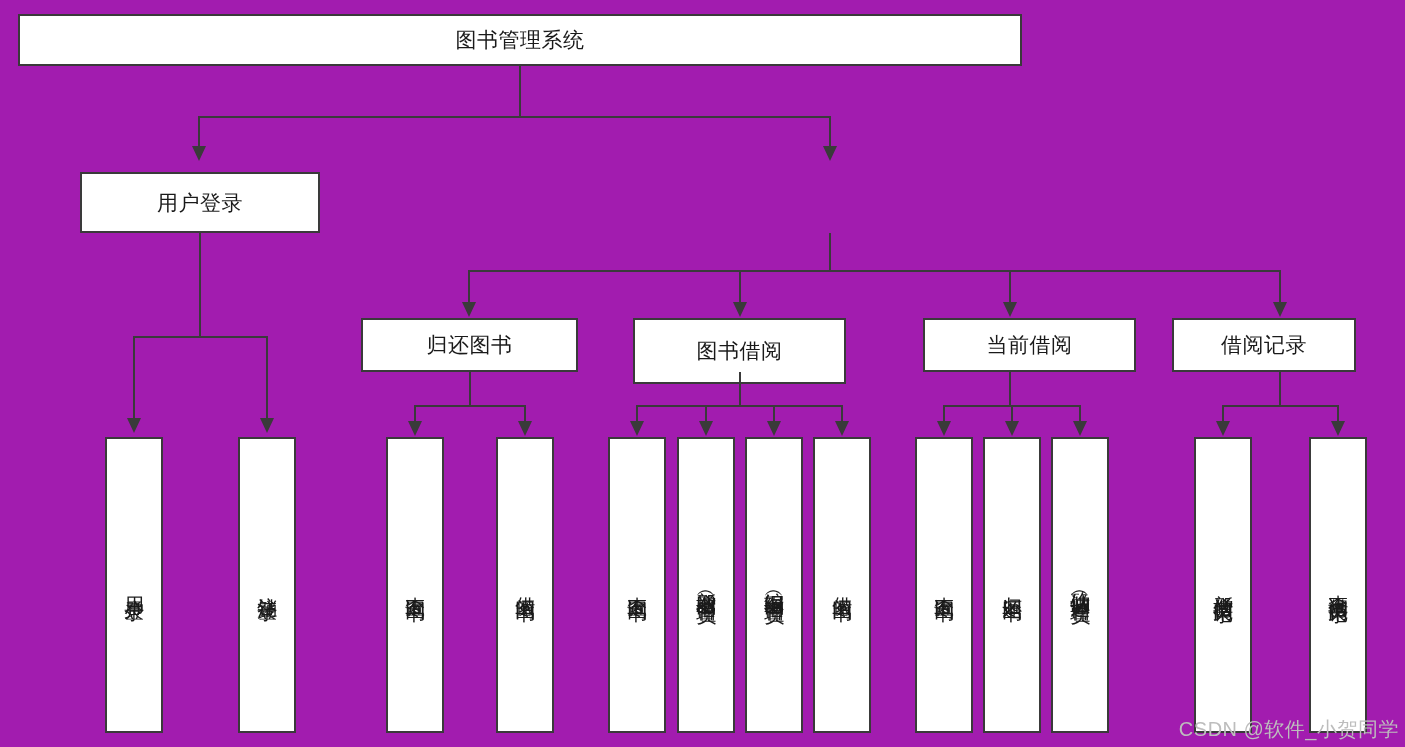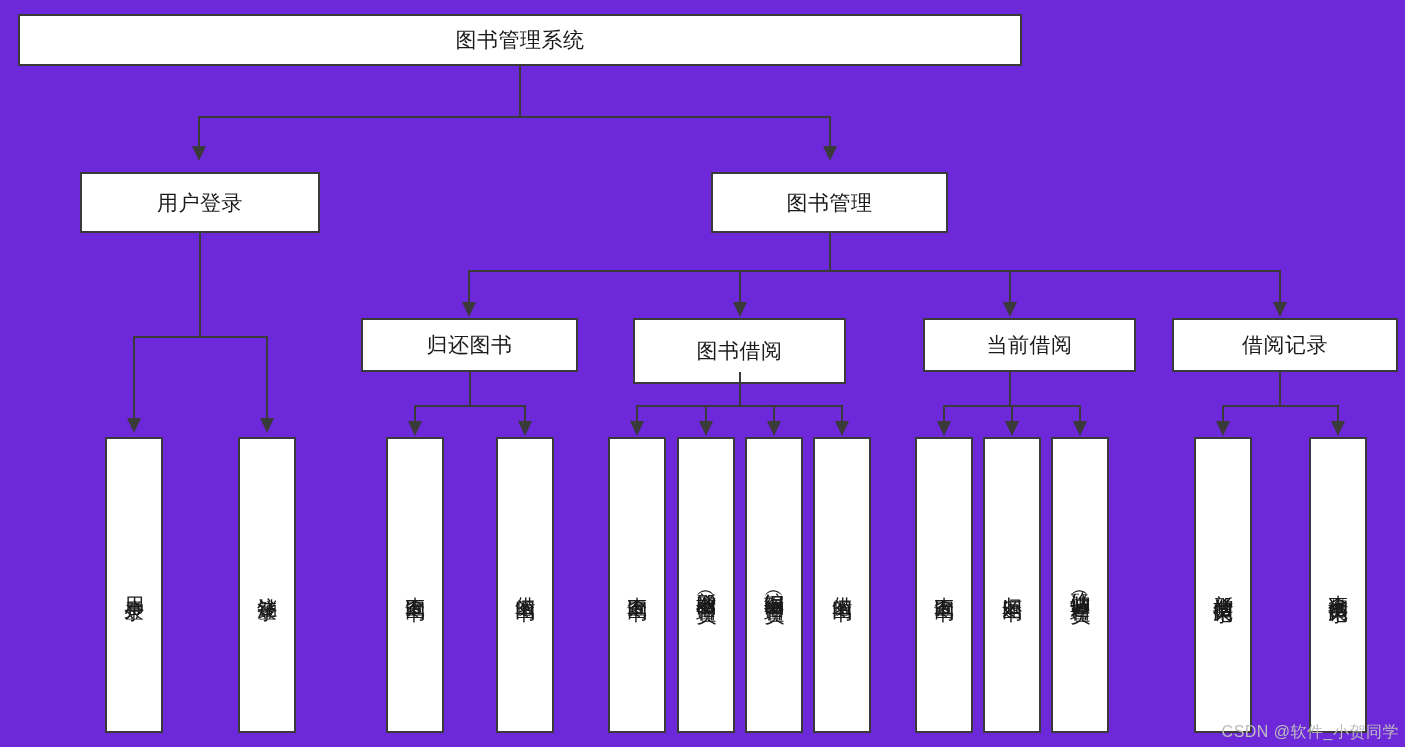--- a/index.html
+++ b/index.html
@@ -8,21 +8,21 @@
     padding: 0;
     background: #ffffff;
   }
   body {
     font-family: "Liberation Sans", "DejaVu Sans", sans-serif;
   }
   #canvas {
     position: relative;
     width: 1405px;
     height: 747px;
-    background: #6d28d9;
+    background: #a21caf;
     overflow: hidden;
   }
   
   .node {
     position: absolute;
     box-sizing: border-box;
     background: #ffffff;
     border: 2px solid #3a3a3a;
     display: flex;
     align-items: center;
@@ -62,21 +62,21 @@
     height: 0;
     border-left: 7px solid transparent;
     border-right: 7px solid transparent;
     border-top: 15px solid #3a3a3a;
   }
   
   #watermark {
     position: absolute;
     right: 6px;
     bottom: 4px;
-    font-size: 16px;
+    font-size: 20px;
     color: #bdbdbd;
     white-space: nowrap;
     letter-spacing: 0.5px;
   }
 </style>
 </head>
 <body>
 
 <div id="canvas">
 
@@ -91,23 +91,20 @@
   <div class="ln vline" style="left:198px; top:116px; width:2px; height:33px;"></div>
   <div class="arrow" style="left:192px; top:146px;"></div>
 
   <div class="ln vline" style="left:829px; top:116px; width:2px; height:33px;"></div>
   <div class="arrow" style="left:823px; top:146px;"></div>
 
   <div class="node h" style="left:80px; top:172px; width:240px; height:61px;">
     <span>用户登录</span>
   </div>
 
-  <div class="node h" style="left:711px; top:172px; width:237px; height:61px;">
-    <span>图书管理</span>
-  </div>
 
   <div class="ln vline" style="left:199px; top:233px; width:2px; height:104px;"></div>
   <div class="ln hline" style="left:133px; top:336px; width:135px; height:2px;"></div>
   <div class="ln vline" style="left:133px; top:336px; width:2px; height:84px;"></div>
   <div class="arrow" style="left:127px; top:418px;"></div>
   <div class="ln vline" style="left:266px; top:336px; width:2px; height:84px;"></div>
   <div class="arrow" style="left:260px; top:418px;"></div>
 
   <div class="ln vline" style="left:829px; top:233px; width:2px; height:38px;"></div>
   <div class="ln hline" style="left:468px; top:270px; width:812px; height:2px;"></div>
@@ -122,21 +119,21 @@
 
   <div class="node h" style="left:361px; top:318px; width:217px; height:54px;">
     <span>归还图书</span>
   </div>
   <div class="node h" style="left:633px; top:318px; width:213px; height:66px;">
     <span>图书借阅</span>
   </div>
   <div class="node h" style="left:923px; top:318px; width:213px; height:54px;">
     <span>当前借阅</span>
   </div>
-  <div class="node h" style="left:1172px; top:318px; width:226px; height:54px;">
+  <div class="node h" style="left:1172px; top:318px; width:184px; height:54px;">
     <span>借阅记录</span>
   </div>
 
   <div class="ln vline" style="left:469px; top:372px; width:2px; height:34px;"></div>
   <div class="ln hline" style="left:414px; top:405px; width:112px; height:2px;"></div>
   <div class="ln vline" style="left:414px; top:405px; width:2px; height:18px;"></div>
   <div class="arrow" style="left:408px; top:421px;"></div>
   <div class="ln vline" style="left:524px; top:405px; width:2px; height:18px;"></div>
   <div class="arrow" style="left:518px; top:421px;"></div>
 

